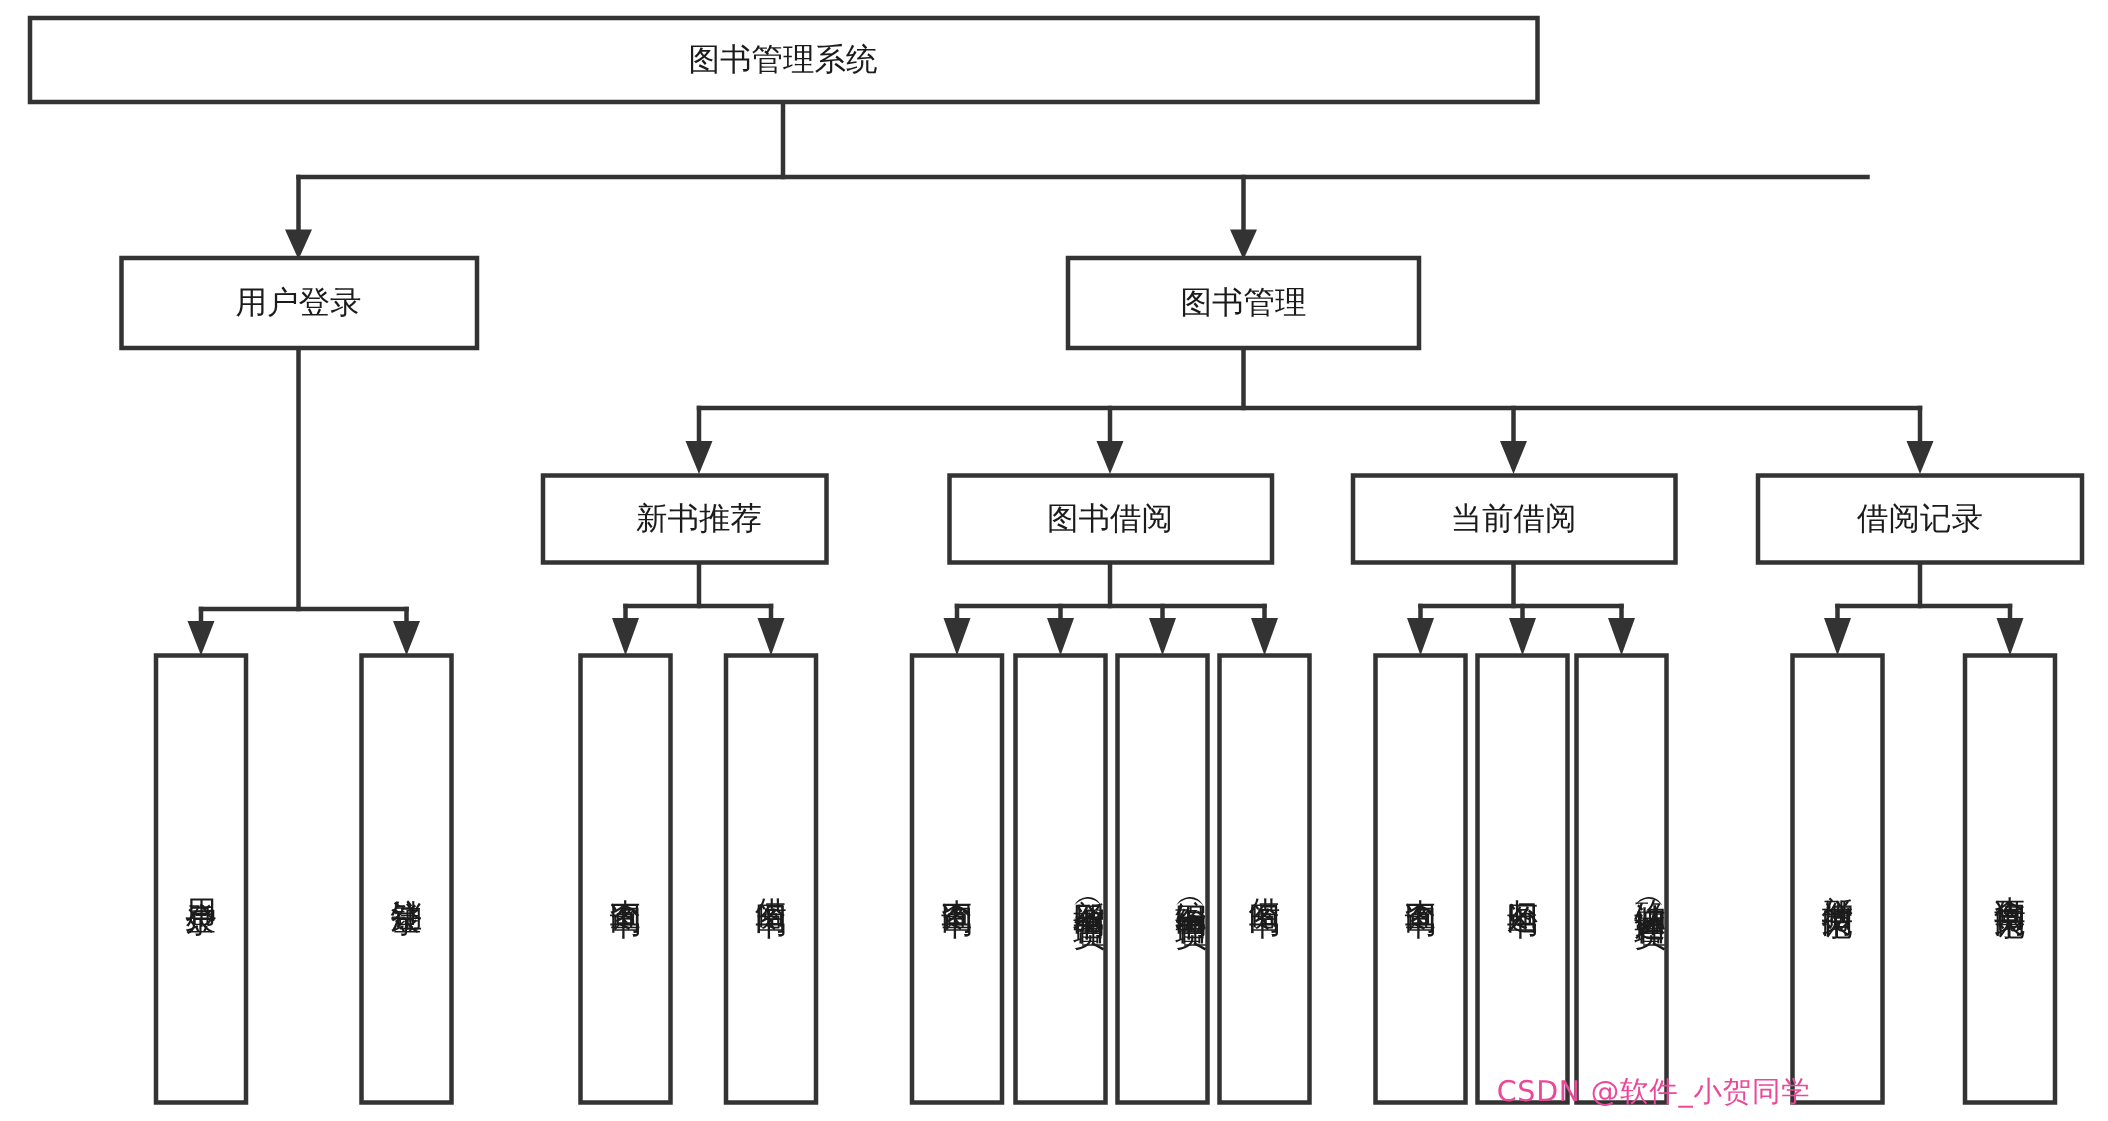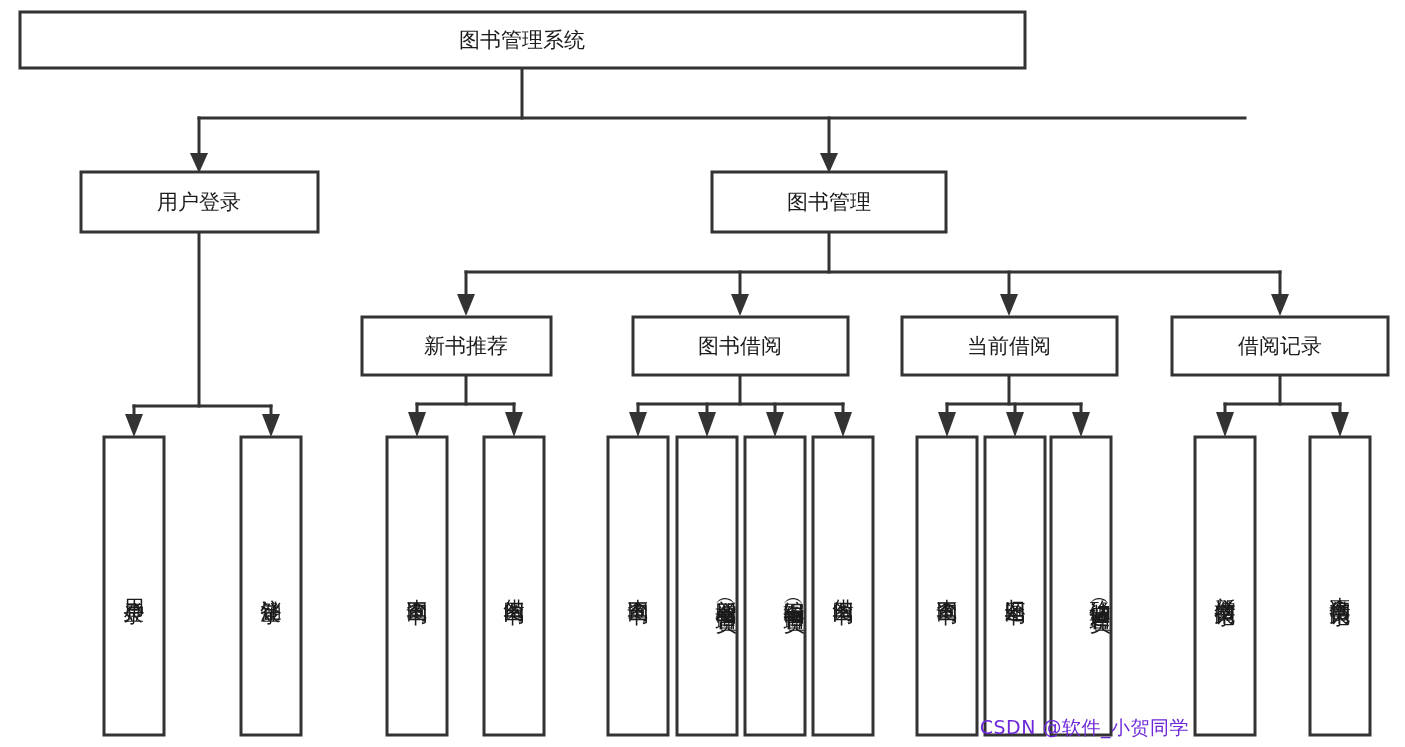--- a/index.html
+++ b/index.html
@@ -11,20 +11,21 @@
     width: 1405px;
     height: 747px;
     font-family: "DejaVu Sans", "Liberation Sans", sans-serif;
     overflow: hidden;
   }
   #diagram-root {
     position: relative;
     width: 1199px;
     height: 747px;
     background: #ffffff;
+    padding-left: 18px;
   }
   svg#tree-svg {
     position: absolute;
     top: 0;
     left: 0;
     width: 1405px;
     height: 747px;
     display: block;
   }
   .node-box {
@@ -64,21 +65,21 @@
     text-align: center;
     white-space: nowrap;
     pointer-events: none;
   }
   .watermark {
     position: absolute;
     right: 10px;
     bottom: 6px;
     font-family: "DejaVu Sans", "Liberation Sans", sans-serif;
     font-size: 19px;
-    color: #6d28d9;
+    color: #ec4899;
     white-space: nowrap;
     letter-spacing: 0.5px;
   }
 </style>
 </head>
 <body>
 
 <div id="diagram-root">
 
   <svg id="tree-svg" viewBox="0 0 1405 747">

